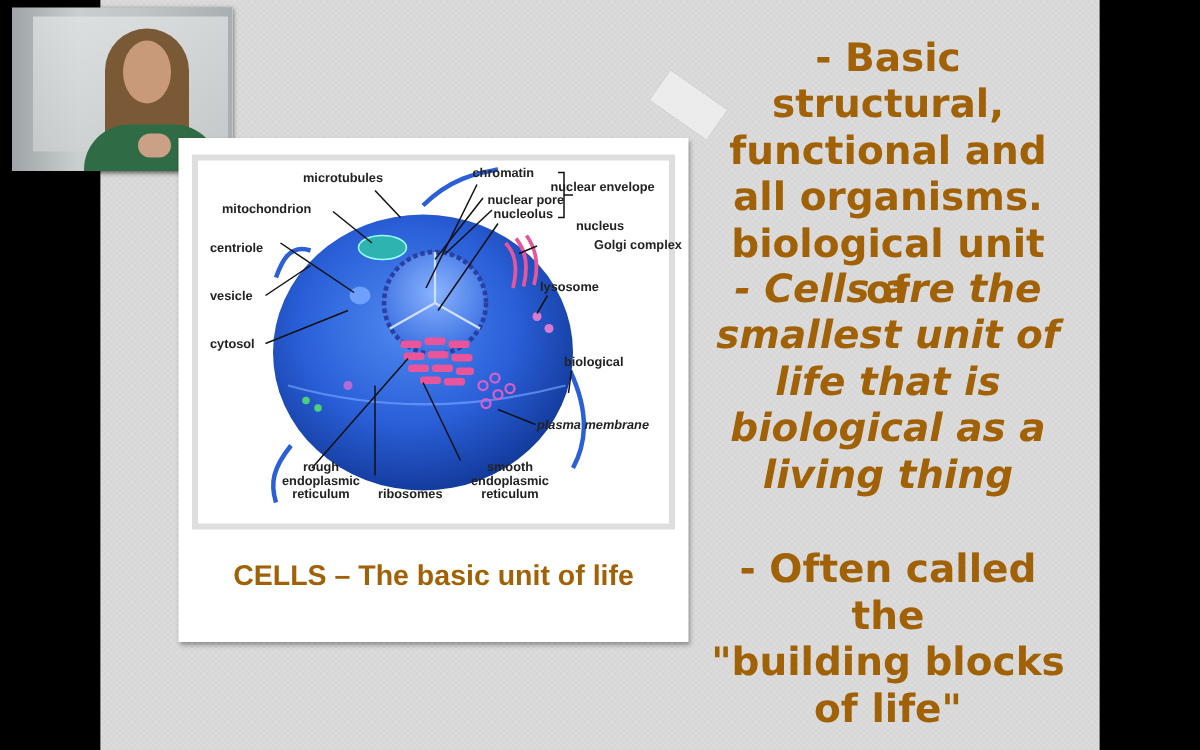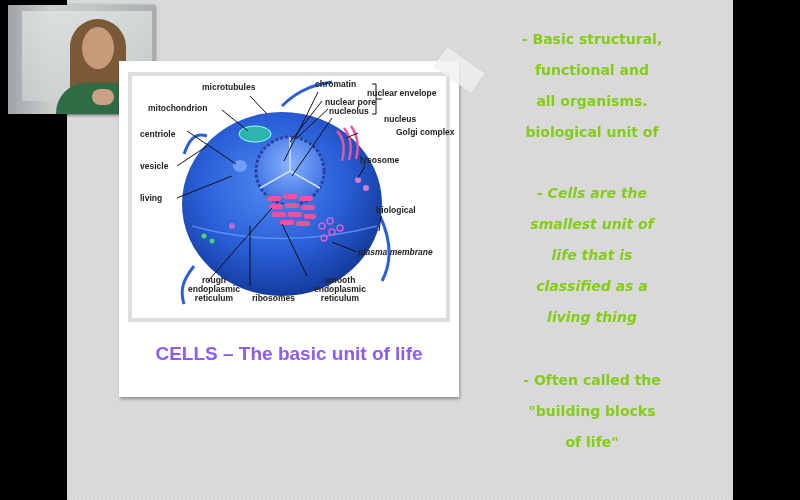--- a/index.html
+++ b/index.html
@@ -17,35 +17,35 @@
   .webcam .board { position:absolute; left:14px; top:6px; width:130px; height:90px;
             background:linear-gradient(180deg,#e3e6e6,#cfd3d4); opacity:.7; }
   .webcam .hair { position:absolute; left:62px; top:14px; width:56px; height:84px;
             border-radius:28px 28px 8px 8px; background:#7a5a36; }
   .webcam .face { position:absolute; left:74px; top:22px; width:32px; height:42px;
             border-radius:50%; background:#c99a7a; }
   .webcam .shirt { position:absolute; left:48px; top:78px; width:90px; height:40px;
             border-radius:30px 30px 0 0; background:#2f6b45; }
   .webcam .hands { position:absolute; left:84px; top:84px; width:22px; height:16px;
             border-radius:8px; background:#caa086; }
-  .polaroid { position:absolute; left:119px; top:61px; width:340px; height:336px;
+  .polaroid { position:absolute; left:119px; top:92px; width:340px; height:336px;
               background:#fff; box-shadow:1px 2px 3px rgba(0,0,0,.35); }
   .tape { position:absolute; left:436px; top:58px; width:46px; height:24px;
           background:rgba(240,240,240,.8); transform:rotate(35deg);
           box-shadow:0 0 1px rgba(0,0,0,.15); }
   .photo { position:absolute; left:9px; top:11px; width:322px; height:250px;
            background:#fff; border:4px solid #dedede; box-sizing:border-box; }
   .caption { position:absolute; left:0; top:282px; width:340px; text-align:center;
-             font-family:"Liberation Sans", sans-serif; font-weight:bold; font-size:19px; color:#8b5cf6; }
+             font-family:"Liberation Sans", sans-serif; font-weight:bold; font-size:19px; color:#a16207; }
   .cell-svg { position:absolute; left:0; top:0; }
   .lbl { position:absolute; font-family:"Liberation Sans", sans-serif; font-weight:bold;
          font-size:8.5px; color:#222; line-height:9px; white-space:nowrap; }
   .lbl.c { text-align:center; }
-  .right { position:absolute; left:474px; width:236px; text-align:center; color:#84cc16;
-           font-family:"DejaVu Sans", sans-serif; font-weight:bold; font-size:14px; line-height:31px; }
+  .right { position:absolute; left:474px; width:236px; text-align:center; color:#a16207;
+           font-family:"DejaVu Sans", sans-serif; font-weight:bold; font-size:26px; line-height:31px; }
   .right.i { font-style:italic; }
 </style>
 </head>
 <body>
 
 <div class="slide"></div>
 
 <div class="webcam">
   <div class="board"></div>
   <div class="hair"></div>
@@ -137,21 +137,21 @@
         <line x1="118" y1="210" x2="118" y2="150"></line>
         <line x1="175" y1="200" x2="150" y2="148"></line>
       </g>
 
       <path d="M240 8 L244 8 L244 38 L240 38 M244 23 L250 23" stroke="#111" stroke-width="1" fill="none"></path>
     </svg>
     <span class="lbl" style="left:70px;top:7px;">microtubules</span>
     <span class="lbl" style="left:16px;top:28px;">mitochondrion</span>
     <span class="lbl" style="left:8px;top:54px;">centriole</span>
     <span class="lbl" style="left:8px;top:86px;">vesicle</span>
-    <span class="lbl" style="left:8px;top:118px;">living</span>
+    <span class="lbl" style="left:8px;top:118px;">cytosol</span>
     <span class="lbl" style="left:183px;top:4px;">chromatin</span>
     <span class="lbl" style="left:187px;top:13px;margin-left:48px;">nuclear envelope</span>
     <span class="lbl" style="left:193px;top:22px;">nuclear pore</span>
     <span class="lbl" style="left:197px;top:31px;">nucleolus</span>
     <span class="lbl" style="left:252px;top:18px;margin-top:21px;">nucleus</span>
     <span class="lbl" style="left:228px;top:52px;padding-left:36px;">Golgi complex</span>
     <span class="lbl" style="left:228px;top:80px;">lysosome</span>
     <span class="lbl" style="left:244px;top:130px;">biological</span>
     <span class="lbl" style="left:226px;top:172px;font-style:italic;">plasma membrane</span>
     <div class="lbl c" style="left:56px;top:200px;">
@@ -173,20 +173,20 @@
 <div class="right" style="top:24px;">
   <div>- Basic structural,</div>
   <div>functional and</div>
   <div>all organisms.</div>
   <div>biological unit of</div>
 </div>
 <div class="right i" style="top:178px;">
   <div>- Cells are the</div>
   <div>smallest unit of</div>
   <div>life that is</div>
-  <div>classified as a</div>
+  <div>biological as a</div>
   <div>living thing</div>
 </div>
 <div class="right" style="top:365px;">
   <div>- Often called the</div>
   <div>"building blocks</div>
   <div>of life"</div>
 </div>
 
 </body></html>

